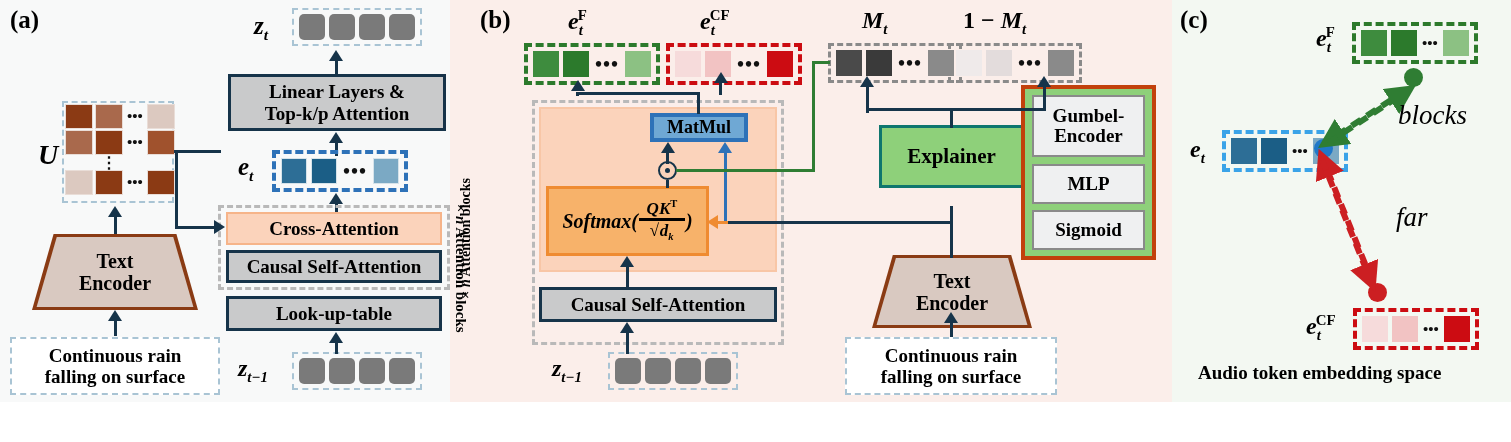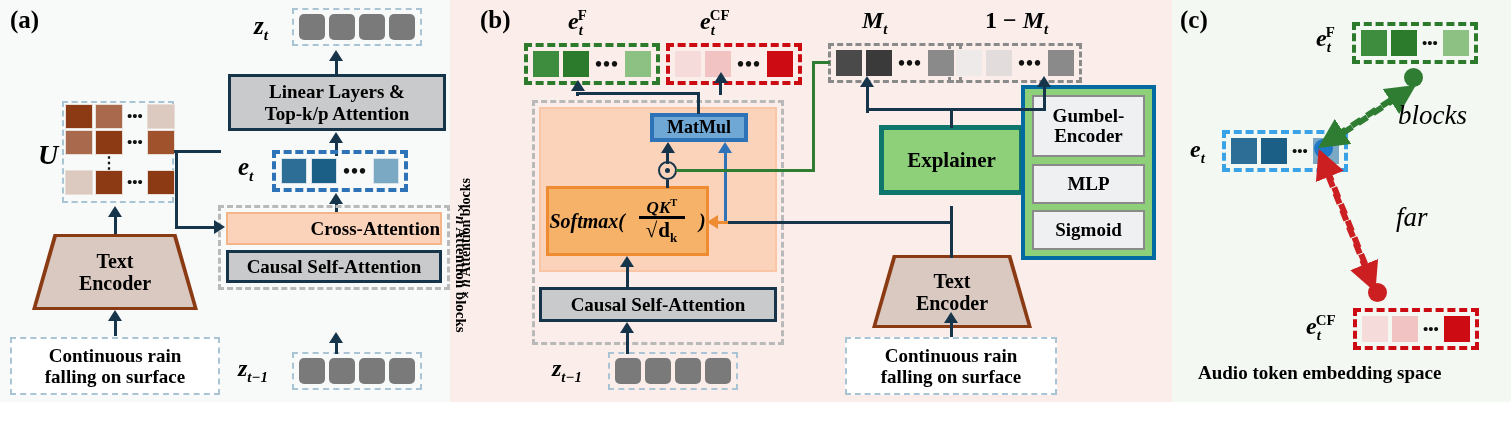--- a/index.html
+++ b/index.html
@@ -101,21 +101,21 @@
   
   #hadamard {
     position: absolute; width: 19px; height: 19px; border-radius: 50%;
     border: 2.5px solid #16344a; background: #fbd3bb;
     display: flex; align-items: center; justify-content: center;
   }
   #hadamard::after { content: ""; width: 5px; height: 5px; border-radius: 50%; background: #16344a; }
 
   
   #legend-box {
-    position: absolute; background: #8ed07a; border: 4px solid #0369a1;
+    position: absolute; background: #8ed07a; border: 4px solid #c2410c;
     display: flex; flex-direction: column; align-items: center; justify-content: space-between;
     padding: 6px 7px; gap: 4px;
   }
   .legend-item {
     width: 100%; background: #eff0f1; border: 2.5px solid #8a8a8a;
     display: flex; align-items: center; justify-content: center;
     font-weight: bold; color: #000; text-align: center; line-height: 1.05;
     font-family: "Liberation Serif", serif;
   }
   .dot { position: absolute; border-radius: 50%; }
@@ -169,28 +169,31 @@
     <div class="tok" style="background:#1b5e86; border:1px solid #d6e3ea;"></div>
     <div class="dots">•••</div>
     <div class="tok" style="background:#7ba9c4; border:1px solid #d6e3ea;"></div>
   </div>
 
   <div class="line" style="left:335px; top:200px; width:3px; height:14px;"></div>
   <div class="arrow-up" style="left:329px; top:193px;"></div>
 
   <div class="dashed-gray-wrap" style="position:absolute; left:218px; top:205px; width:232px; height:85px;"></div>
 
-  <div class="box cross-attn-box" style="left:226px; top:212px; width:216px; height:33px; font-size:19px;justify-content:flex-end;">
+  <div class="box cross-attn-box" style="left:226px; top:212px; width:216px; height:33px; font-size:19px;">
     <span>Cross-Attention</span>
   </div>
 
   <div class="box solid-box" style="left:226px; top:250px; width:216px; height:33px; font-size:19px;">
     <span>Causal Self-Attention</span>
   </div>
 
+  <div class="box solid-box" style="left:226px; top:296px; width:216px; height:35px; font-size:19px;">
+    <span>Look-up-table</span>
+  </div>
 
   <div class="vtext" style="left:452px; top:200px;">
     <span>×</span><span style="font-style:italic;">n</span><span> Attention blocks</span>
   </div>
 
   <div class="mathlbl" style="left:38px; top:139px; font-size:28px;">
     <span>U</span>
   </div>
 
   <div class="dashed-blue-clear" style="position:absolute; left:62px; top:101px; width:112px; height:102px;"></div>
@@ -281,48 +284,48 @@
     <span>M</span><sub>t</sub>
   </div>
 
   <div class="tokstrip" style="left:828px; top:43px; border:3px dashed #8a8a8a;">
     <div class="tok" style="background:#4a4a4a;"></div>
     <div class="tok" style="background:#3a3a3a;"></div>
     <div class="dots">•••</div>
     <div class="tok" style="background:#8a8a8a;"></div>
   </div>
 
-  <div class="mathlbl" style="left:985px; top:7px; font-size:24px; font-style:normal;">
+  <div class="mathlbl" style="left:963px; top:7px; font-size:24px; font-style:normal;">
     <span>1 − </span><span style="font-style:italic;">M</span><sub>t</sub>
   </div>
 
   <div class="tokstrip" style="left:948px; top:43px; border:3px dashed #8a8a8a;">
     <div class="tok" style="background:#efeaea;"></div>
     <div class="tok" style="background:#e3dcdc;"></div>
     <div class="dots">•••</div>
     <div class="tok" style="background:#8a8a8a;"></div>
   </div>
 
   <div class="dashed-gray-wrap" style="position:absolute; left:532px; top:100px; width:252px; height:245px;"></div>
 
   <div style="position:absolute; left:539px; top:107px; width:238px; height:165px; background:#fbd3bb; border:2px solid #f8c6a6;"></div>
 
   <div class="box" style="left:650px; top:113px; width:98px; height:29px; background:#6fa8d4; border:4px solid #2e72b8; font-size:18px;text-align:center;">
     <span>MatMul</span>
   </div>
 
   <div style="position:absolute; left:546px; top:186px; width:163px; height:70px; background:#f7b26a; border:3px solid #ef8b31;
-              display:flex; align-items:center; justify-content:center; font-family:'Liberation Serif',serif;gap:13px;">
+              display:flex; align-items:center; justify-content:center; font-family:'Liberation Serif',serif;">
     <span style="font-style:italic; font-weight:bold; font-size:20px;">Softmax(</span>
     <span style="display:inline-flex; flex-direction:column; align-items:center; line-height:1; margin:0 1px;">
       <span style="font-style:italic; font-weight:bold; font-size:17px;">
         <span>QK</span><sup style="font-size:62%; font-style:normal;">T</sup>
       </span>
       <span style="width:46px; height:2.5px; background:#000; margin:1px 0;"></span>
-      <span style="font-weight:bold; font-size:21px;">
+      <span style="font-style:italic; font-weight:bold; font-size:17px;">
         <span>√</span><span style="border-top:2px solid #000; padding:0 1px;"><span>d</span><sub style="font-size:62%;">k</sub></span>
       </span>
     </span>
     <span style="font-style:italic; font-weight:bold; font-size:20px;">)</span>
   </div>
 
   <div id="hadamard" style="left:658px; top:161px;"></div>
 
   <div class="box solid-box" style="left:539px; top:287px; width:238px; height:35px; font-size:19px;">
     <span>Causal Self-Attention</span>
@@ -335,21 +338,21 @@
   <div class="mathlbl" style="left:552px; top:355px; font-size:24px;">
     <span>z</span><sub>t−1</sub>
   </div>
   <div class="tokstrip dashed-blue-clear" style="left:608px; top:352px;">
     <div class="tok tok-round" style="background:#7a7a7a;"></div>
     <div class="tok tok-round" style="background:#7a7a7a;"></div>
     <div class="tok tok-round" style="background:#7a7a7a;"></div>
     <div class="tok tok-round" style="background:#7a7a7a;"></div>
   </div>
 
-  <div class="box" style="left:879px; top:125px; width:145px; height:70px; background:#8ed07a; border:5px solid #0f766e; font-size:21px;">
+  <div class="box" style="left:879px; top:125px; width:145px; height:63px; background:#8ed07a; border:3px solid #0f766e; font-size:21px;">
     <span>Explainer</span>
   </div>
 
   <div class="trapezoid-border" style="left:872px; top:255px; width:160px; height:73px;"></div>
   <div class="trapezoid-inner" style="left:875px; top:258px; width:154px; height:67px; font-size:20px; flex-direction:column;">
     <span>Text</span>
     <span>Encoder</span>
   </div>
 
   <div class="box dashed-blue" style="left:845px; top:337px; width:212px; height:58px; font-size:19px; flex-direction:column; line-height:1.12;">

